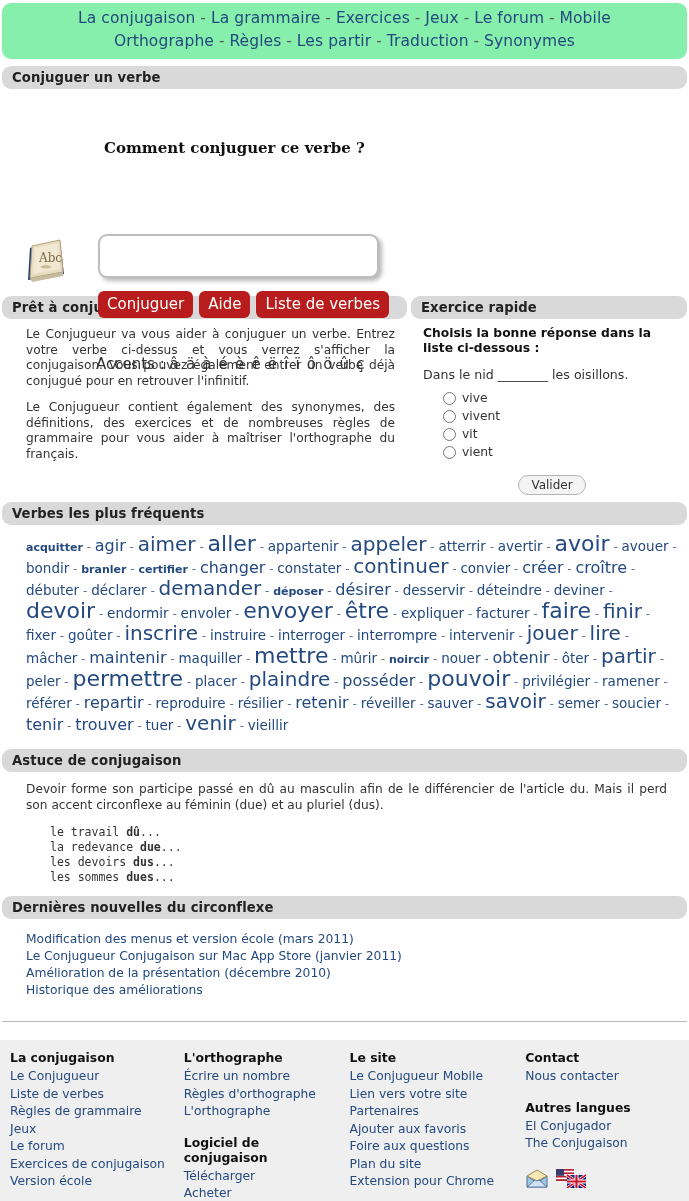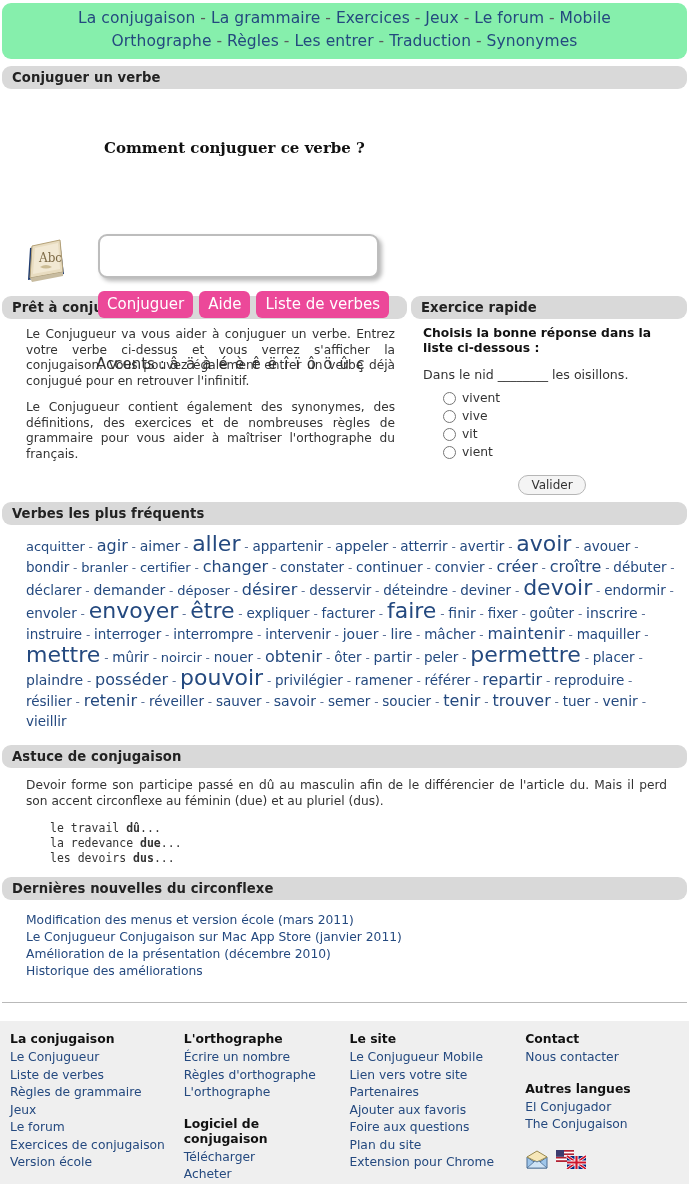--- a/index.html
+++ b/index.html
@@ -51,21 +51,21 @@
     position:absolute; left:98px; top:145px;
     width:281px; height:44px;
     border:2px solid #bdbdbd; border-radius:9px;
     background:#fff; outline:none;
     box-shadow:3px 3px 4px rgba(0,0,0,.28);
     font-size:15px; padding:0 8px;
     font-family:"DejaVu Sans","Liberation Sans",sans-serif;
   }
   .btn-row{ position:absolute; left:98px; top:202px; display:flex; gap:6px; }
   .btn{
-    background:#ec4899; color:#ffffff;
+    background:#b91c1c; color:#ffffff;
     border:none; border-radius:6px;
     padding:4px 9px 5px 9px;
     font-size:15px; line-height:18px;
     font-family:"DejaVu Sans","Liberation Sans",sans-serif;
     cursor:pointer; white-space:nowrap;
   }
   .accents{
     position:absolute; left:96px; top:266px;
     font-size:15px; color:#333;
   }
@@ -100,24 +100,24 @@
 
   
   .cloud{
     padding:9px 10px 6px 26px;
     color:#24497f;
     line-height:19px;
     text-align:left;
   }
   .cloud .v{ color:#24497f; white-space:nowrap; }
   .cloud .d{ color:#5e7399; font-size:12px; }
-  .s1{ font-size:13px; }
+  .s1{ font-size:11px;font-weight:bold; }
   .s2{ font-size:13.5px; }
   .s3{ font-size:16px; }
-  .s4{ font-size:14px; }
+  .s4{ font-size:20px; }
   .s5{ font-size:22px; }
 
   
   .astuce-body{ padding:9px 22px 4px 26px; }
   .astuce-body p{
     margin:0; font-size:12.2px; line-height:16px; color:#333;
     text-align:justify;
   }
   .astuce-examples{
     margin:12px 0 0 24px;
@@ -150,21 +150,21 @@
   }
   .fhead.spaced{ margin-top:14px; }
   .fcol a{ display:block; color:#24497f; font-size:12.3px; line-height:17.5px; }
   .flag-row{ margin-top:16px; display:flex; align-items:center; gap:7px; }
 </style>
 </head>
 <body>
 
 <div class="topnav">
   <div id="navrow1"><a class="nav-link" href="#">La conjugaison</a><span class="sep"> - </span><a class="nav-link" href="#">La grammaire</a><span class="sep"> - </span><a class="nav-link" href="#">Exercices</a><span class="sep"> - </span><a class="nav-link" href="#">Jeux</a><span class="sep"> - </span><a class="nav-link" href="#">Le forum</a><span class="sep"> - </span><a class="nav-link" href="#">Mobile</a></div>
-  <div id="navrow2"><a class="nav-link" href="#">Orthographe</a><span class="sep"> - </span><a class="nav-link" href="#">Règles</a><span class="sep"> - </span><a class="nav-link" href="#">Les entrer</a><span class="sep"> - </span><a class="nav-link" href="#">Traduction</a><span class="sep"> - </span><a class="nav-link" href="#">Synonymes</a></div>
+  <div id="navrow2"><a class="nav-link" href="#">Orthographe</a><span class="sep"> - </span><a class="nav-link" href="#">Règles</a><span class="sep"> - </span><a class="nav-link" href="#">Les partir</a><span class="sep"> - </span><a class="nav-link" href="#">Traduction</a><span class="sep"> - </span><a class="nav-link" href="#">Synonymes</a></div>
 </div>
 
 <div class="bar">
   <span>Conjuguer un verbe</span>
 </div>
 
 <div class="conj-wrap">
   <div class="conj-title">Comment conjuguer ce verbe ?</div>
 
   <svg class="book-icon" viewBox="0 0 48 52">
@@ -205,26 +205,26 @@
     <div class="bar">
       <span>Exercice rapide</span>
     </div>
     <div class="ex-body">
       <div class="ex-q">Choisis la bonne réponse dans la liste ci-dessous :</div>
       <div class="ex-sentence">
         <span>Dans le nid </span><span class="ex-blank">________</span><span> les oisillons.</span>
       </div>
       <div id="ex-options">
           <div class="radio-row">
+            <input type="radio" name="ex" id="exopt0" style="">
+            <label for="exopt0">vive</label>
+          </div>
+          <div class="radio-row">
             <input type="radio" name="ex" id="exopt1" style="">
             <label for="exopt1">vivent</label>
-          </div>
-          <div class="radio-row">
-            <input type="radio" name="ex" id="exopt0" style="">
-            <label for="exopt0">vive</label>
           </div>
           <div class="radio-row">
             <input type="radio" name="ex" id="exopt2" style="">
             <label for="exopt2">vit</label>
           </div>
           <div class="radio-row">
             <input type="radio" name="ex" id="exopt3" style="">
             <label for="exopt3">vient</label>
           </div>
         </div>
@@ -242,20 +242,21 @@
 
 <div class="bar">
   <span>Astuce de conjugaison</span>
 </div>
 <div class="astuce-body">
   <p>Devoir forme son participe passé en dû au masculin afin de le différencier de l'article du. Mais il perd son accent circonflexe au féminin (due) et au pluriel (dus).</p>
   <div class="astuce-examples" id="astuce-examples">
       <div><span>le travail </span><b>dû</b><span>...</span></div>
       <div><span>la redevance </span><b>due</b><span>...</span></div>
       <div><span>les devoirs </span><b>dus</b><span>...</span></div>
+      <div><span>les sommes </span><b>dues</b><span>...</span></div>
     </div>
 </div>
 
 <div class="bar">
   <span>Dernières nouvelles du circonflexe</span>
 </div>
 <div class="news-body" id="news-list">
     <a href="#">Modification des menus et version école (mars 2011)</a>
     <a href="#">Le Conjugueur Conjugaison sur Mac App Store (janvier 2011)</a>
     <a href="#">Amélioration de la présentation (décembre 2010)</a>

